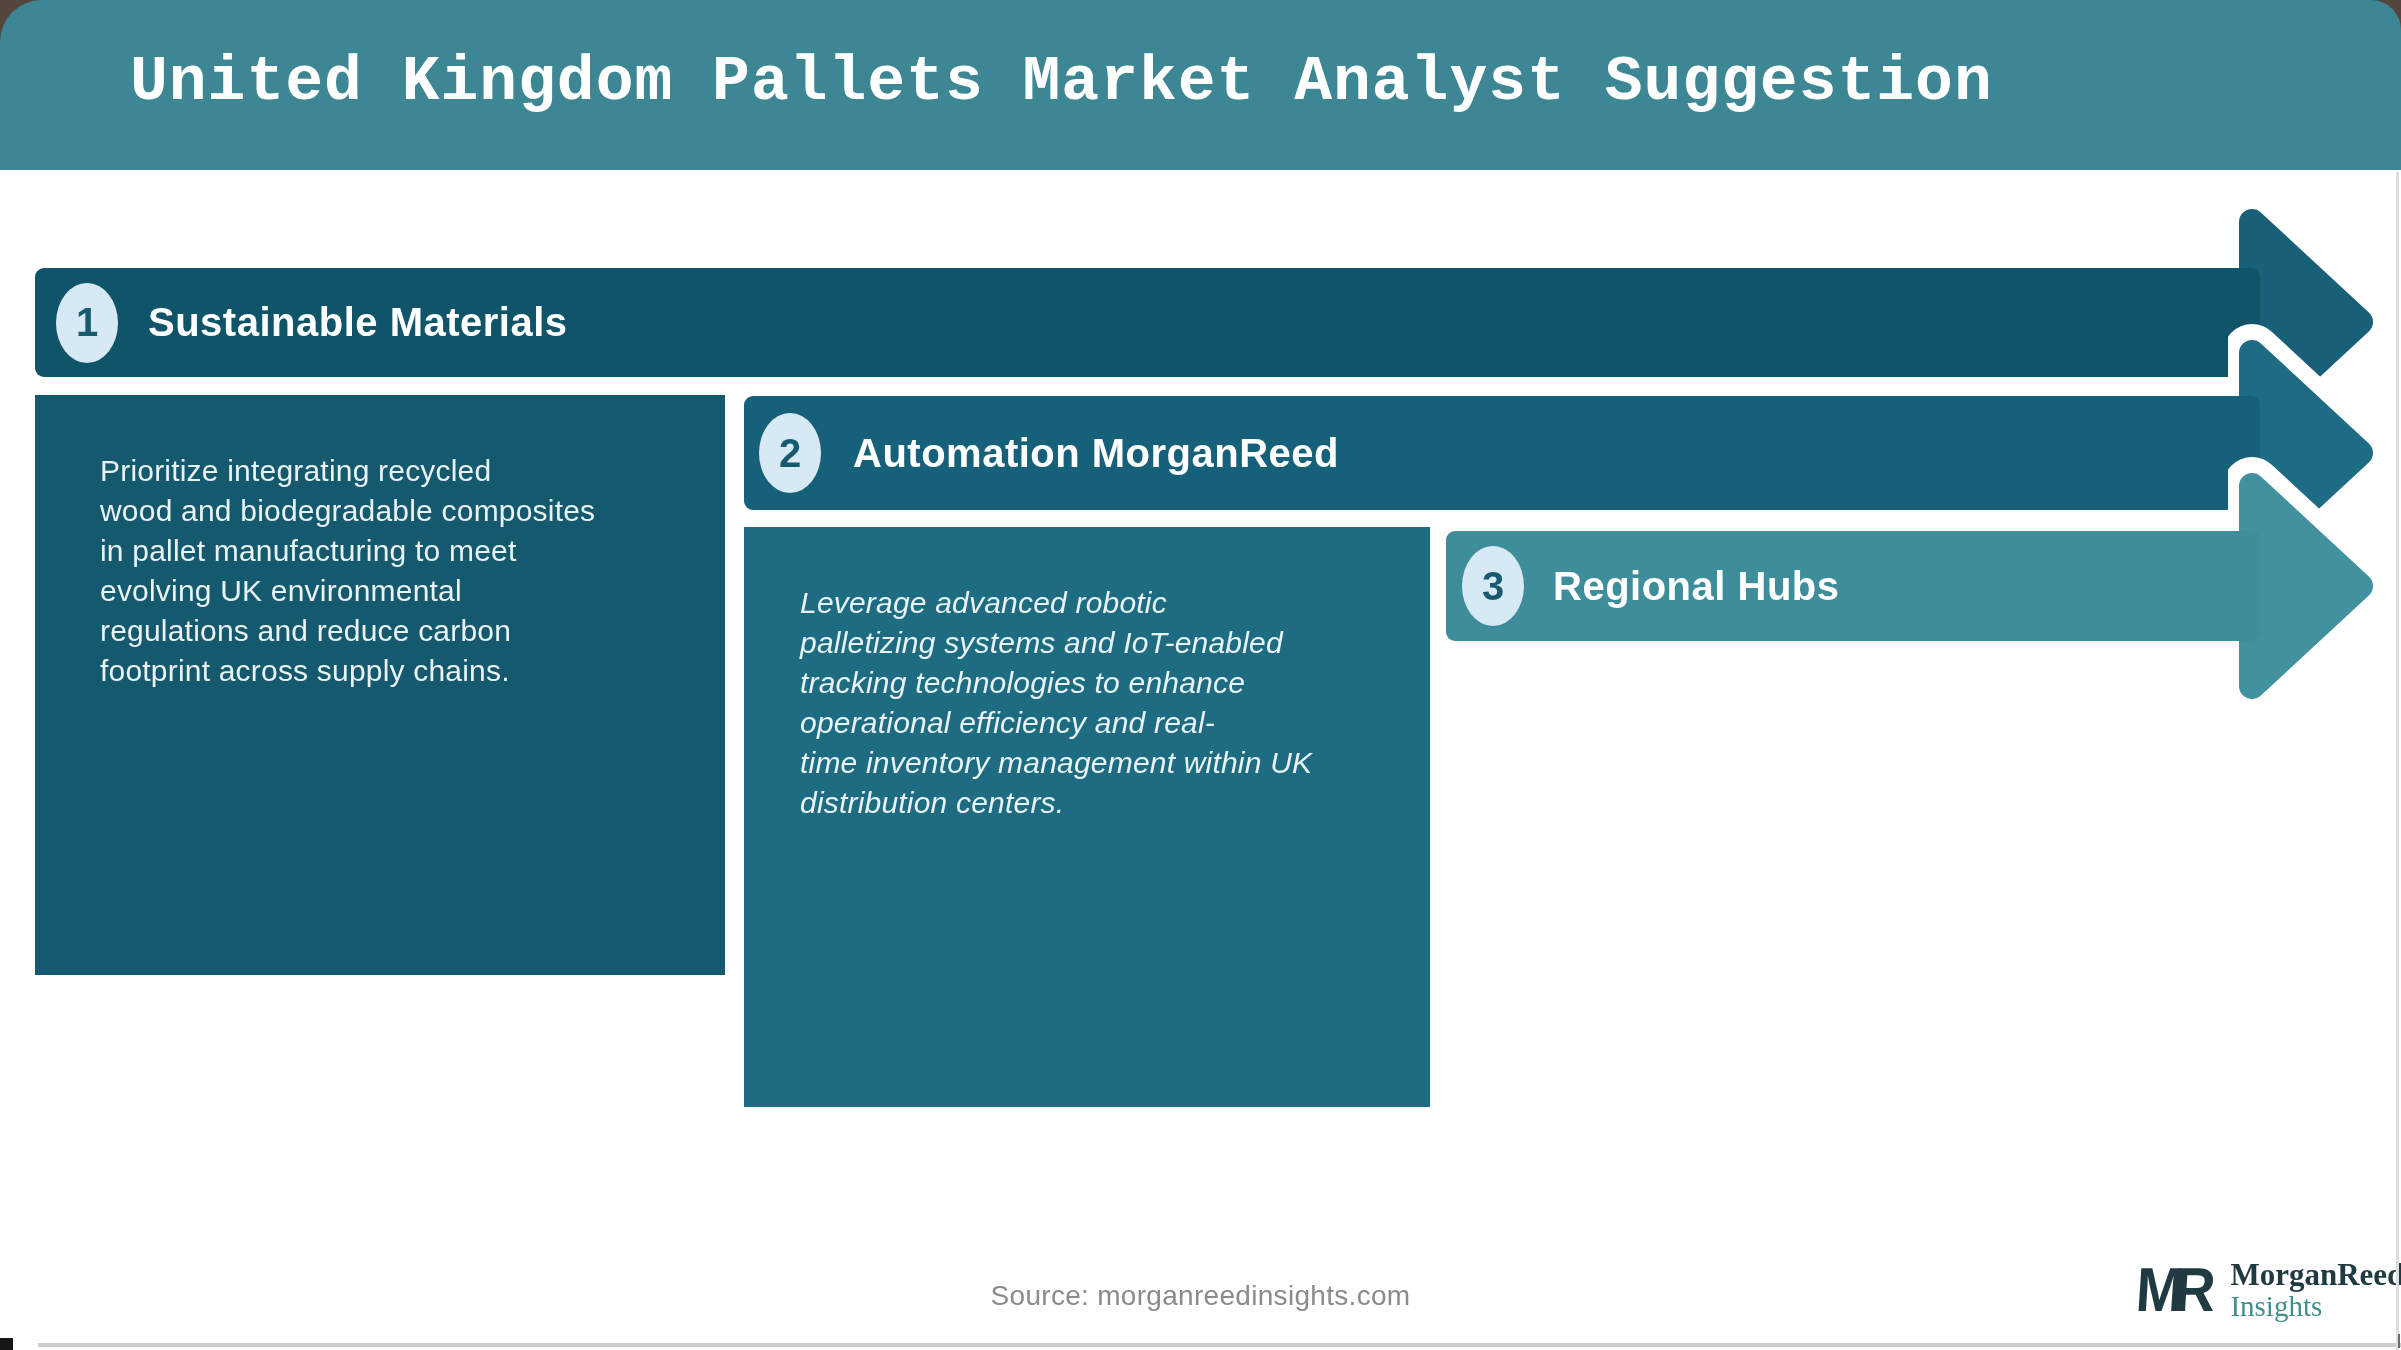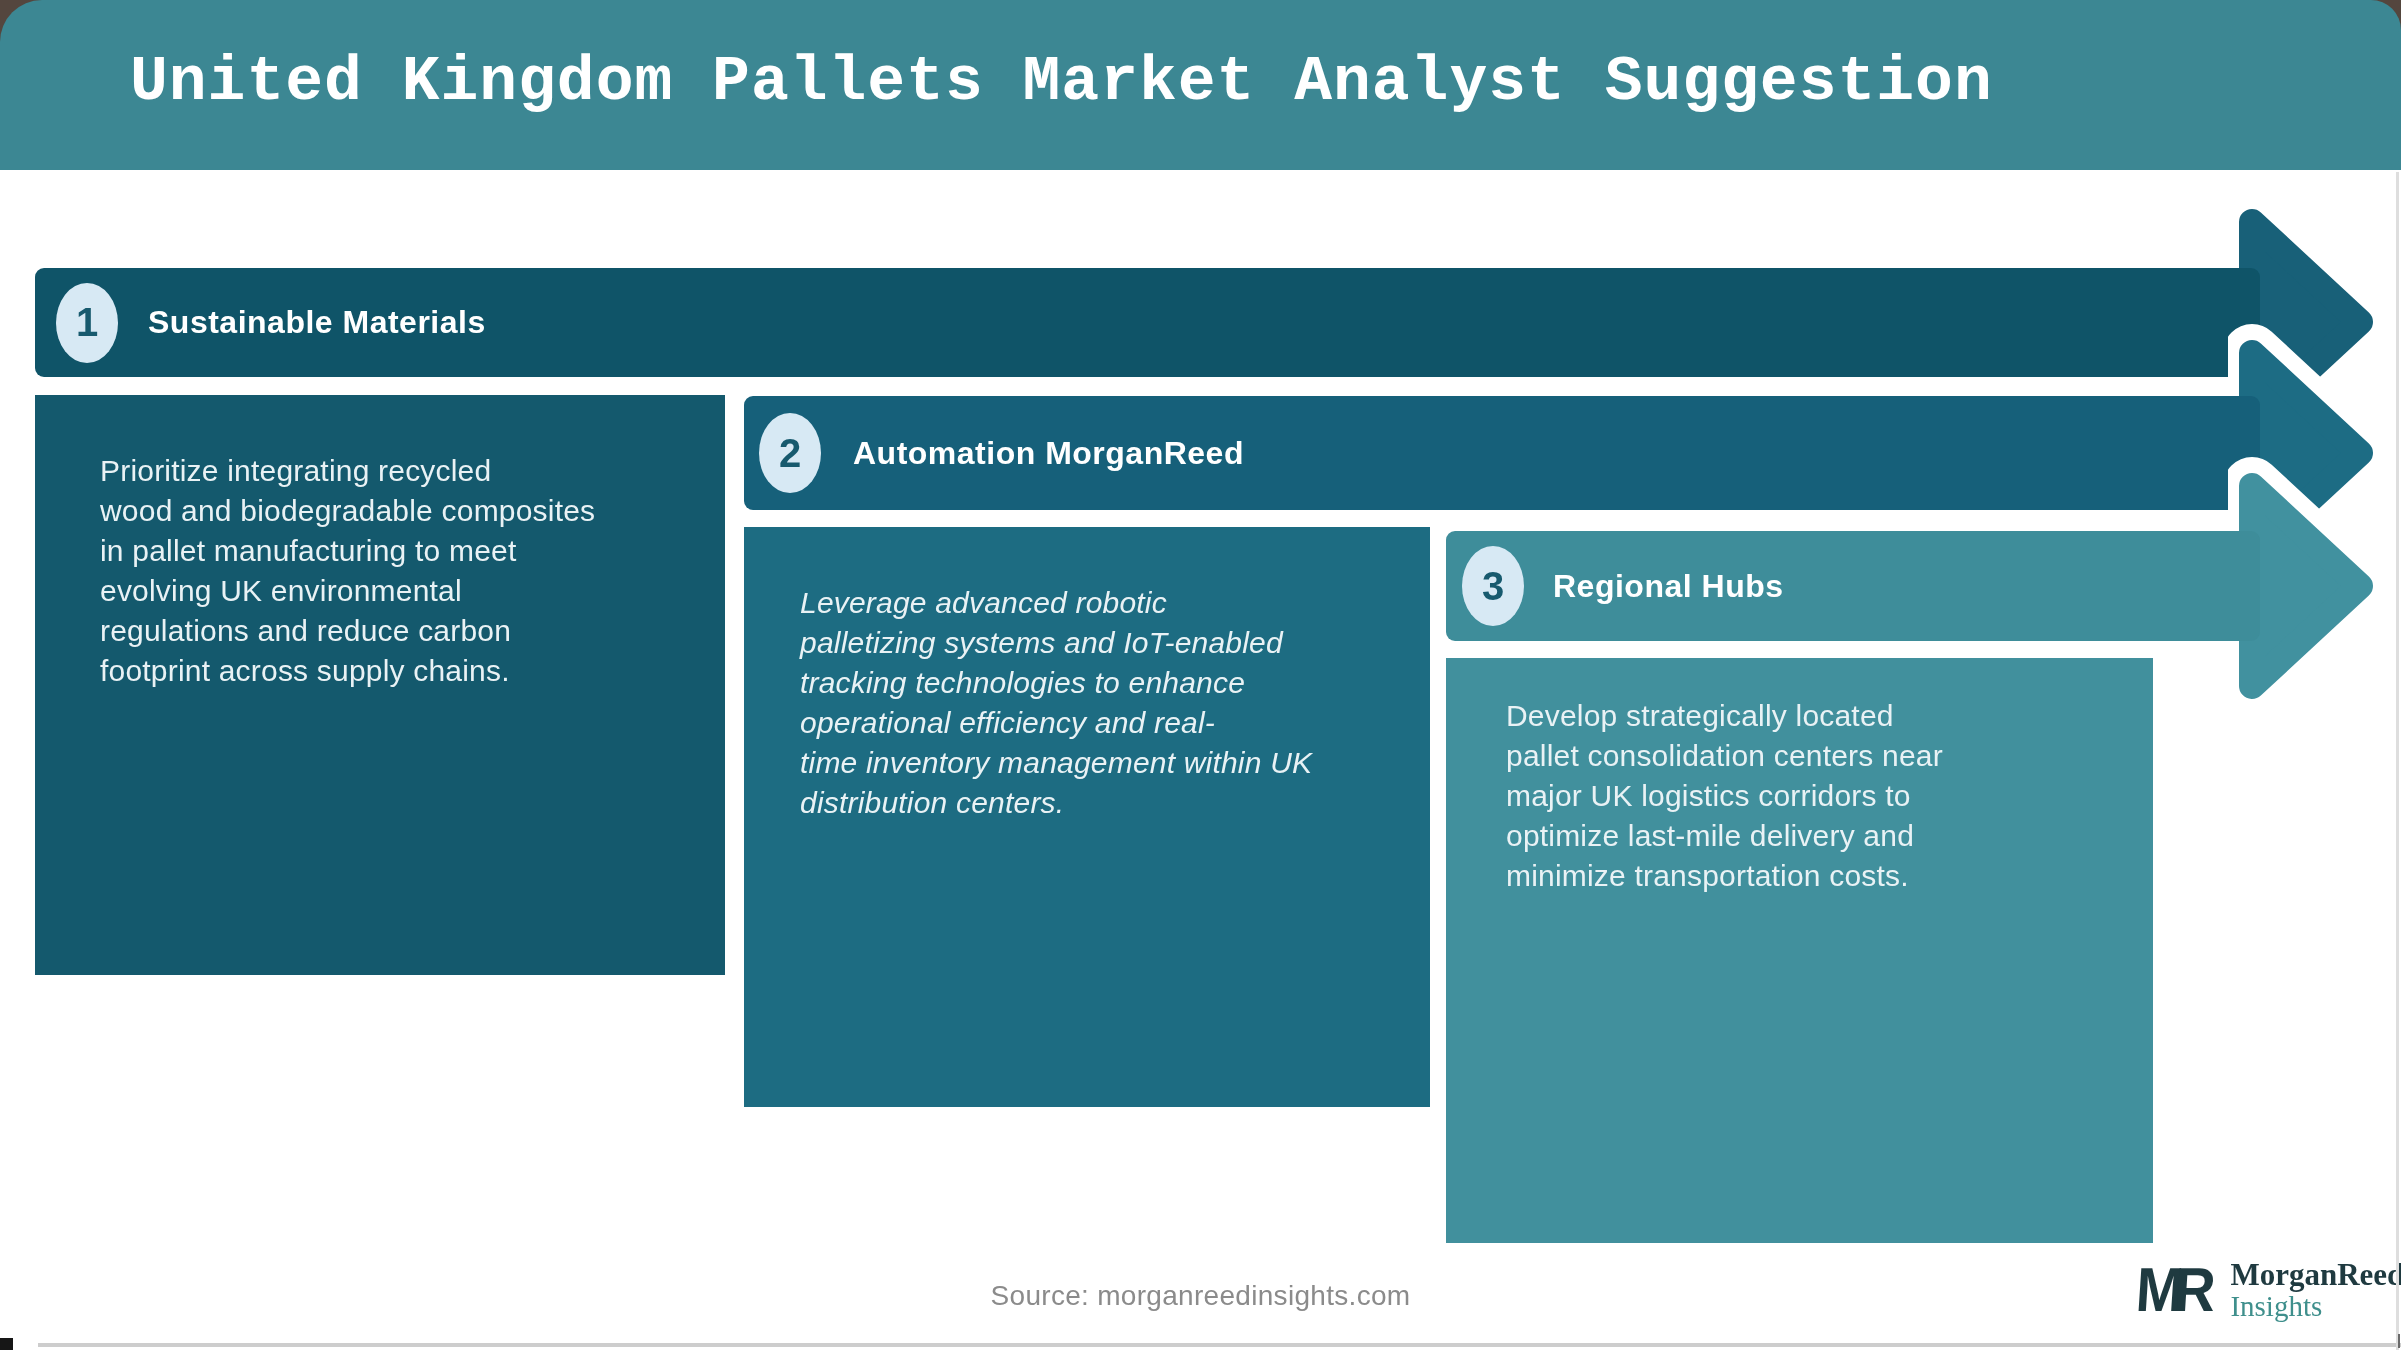--- a/index.html
+++ b/index.html
@@ -20,21 +20,21 @@
     margin:0;color:#ffffff;font-size:63px;font-weight:700;letter-spacing:1px;font-family:Liberation Mono, monospace;
   }
   
   .band{position:absolute;border-radius:9px;display:flex;align-items:center;}
   .band .num{
     flex:0 0 auto;width:62px;height:80px;border-radius:50%;
     background:var(--circle-bg,#D7E9F4);color:var(--circle-num,#175A6E);
     display:flex;align-items:center;justify-content:center;
     font-size:40px;font-weight:700;
   }
-  .band .band-title{color:#ffffff;font-size:32px;font-weight:700;letter-spacing:0.5px;}
+  .band .band-title{color:#ffffff;font-size:40px;font-weight:700;letter-spacing:0.5px;}
   .band1{left:35px;top:268px;width:2225px;height:109px;background:var(--band1,#0F5468);z-index:2;padding-left:21px;}
   .band1 .num{margin-right:30px;}
   .band2{left:744px;top:396px;width:1516px;height:114px;background:var(--band2,#16607A);z-index:4;padding-left:15px;}
   .band2 .num{margin-right:32px;}
   .band3{left:1446px;top:531px;width:814px;height:110px;background:var(--band3,#3E8D9A);z-index:6;padding-left:16px;}
   .band3 .num{margin-right:29px;}
   .band{box-sizing:border-box;}
   .head{position:absolute;left:2228px;width:150px;height:280px;}
   .head path.outline{fill:#ffffff;stroke:#ffffff;stroke-width:58;stroke-linejoin:round;}
   .head path.fillp{fill:currentColor;stroke:currentColor;stroke-width:26;stroke-linejoin:round;}
@@ -117,27 +117,20 @@
   </div>
 
   <svg class="head head3" viewBox="0 0 150 280" aria-hidden="true">
     <path class="outline" d="M24 40 L132 140 L24 240 Z"></path>
     <path class="fillp" d="M24 40 L132 140 L24 240 Z"></path>
   </svg>
   <div class="band band3">
     <span class="num">3</span>
     <span class="band-title">Regional Hubs</span>
   </div>
-  <div class="box box3">
-    <p>Develop strategically located
-pallet consolidation centers near
-major UK logistics corridors to
-optimize last-mile delivery and
-minimize transportation costs.</p>
-  </div>
 
   <div class="source">Source: morganreedinsights.com</div>
 
   <div class="logo">
     <span class="mono">MR</span>
     <span class="words">
       <span class="w1">MorganReed</span>
       <span class="w2">Insights</span>
     </span>
   </div>

